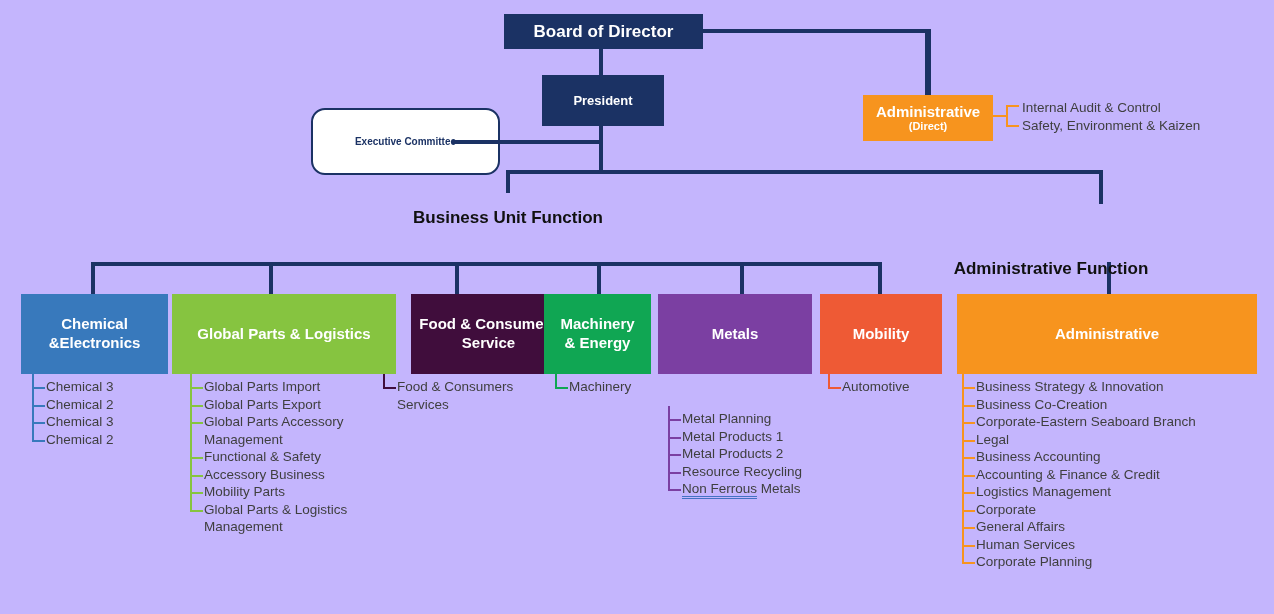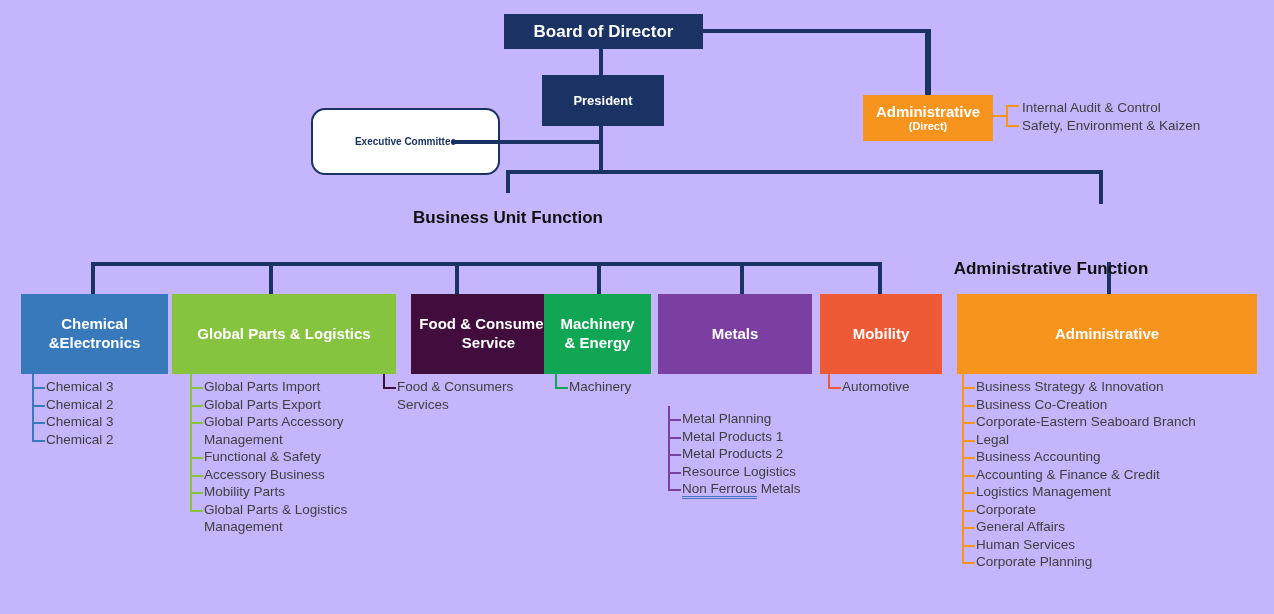--- a/index.html
+++ b/index.html
@@ -152,21 +152,21 @@
       <div class="unit-box ub-machinery" style="background: rgb(16, 166, 83);">Machinery
 &amp; Energy</div>
       <ul class="unit-list ul-machinery" style="--uc: #10A653;">
         <li>Machinery</li>
       </ul>
       <div class="unit-box ub-metals" style="background: rgb(123, 63, 162);">Metals</div>
       <ul class="unit-list ul-metals" style="--uc: #7B3FA2;">
         <li>Metal Planning</li>
         <li>Metal Products 1</li>
         <li>Metal Products 2</li>
-        <li>Resource Logistics</li>
+        <li>Resource Recycling</li>
         <li><span class="misspell-underline">Non Ferrous</span> Metals</li>
       </ul>
       <div class="unit-box ub-mobility" style="background: rgb(238, 90, 53);">Mobility</div>
       <ul class="unit-list ul-mobility" style="--uc: #EE5A35;">
         <li>Automotive</li>
       </ul>
       <div class="unit-box ub-administrative" style="background: rgb(247, 148, 30);">Administrative</div>
       <ul class="unit-list ul-administrative" style="--uc: #F7941E;">
         <li>Business Strategy &amp; Innovation</li>
         <li>Business Co-Creation</li>

